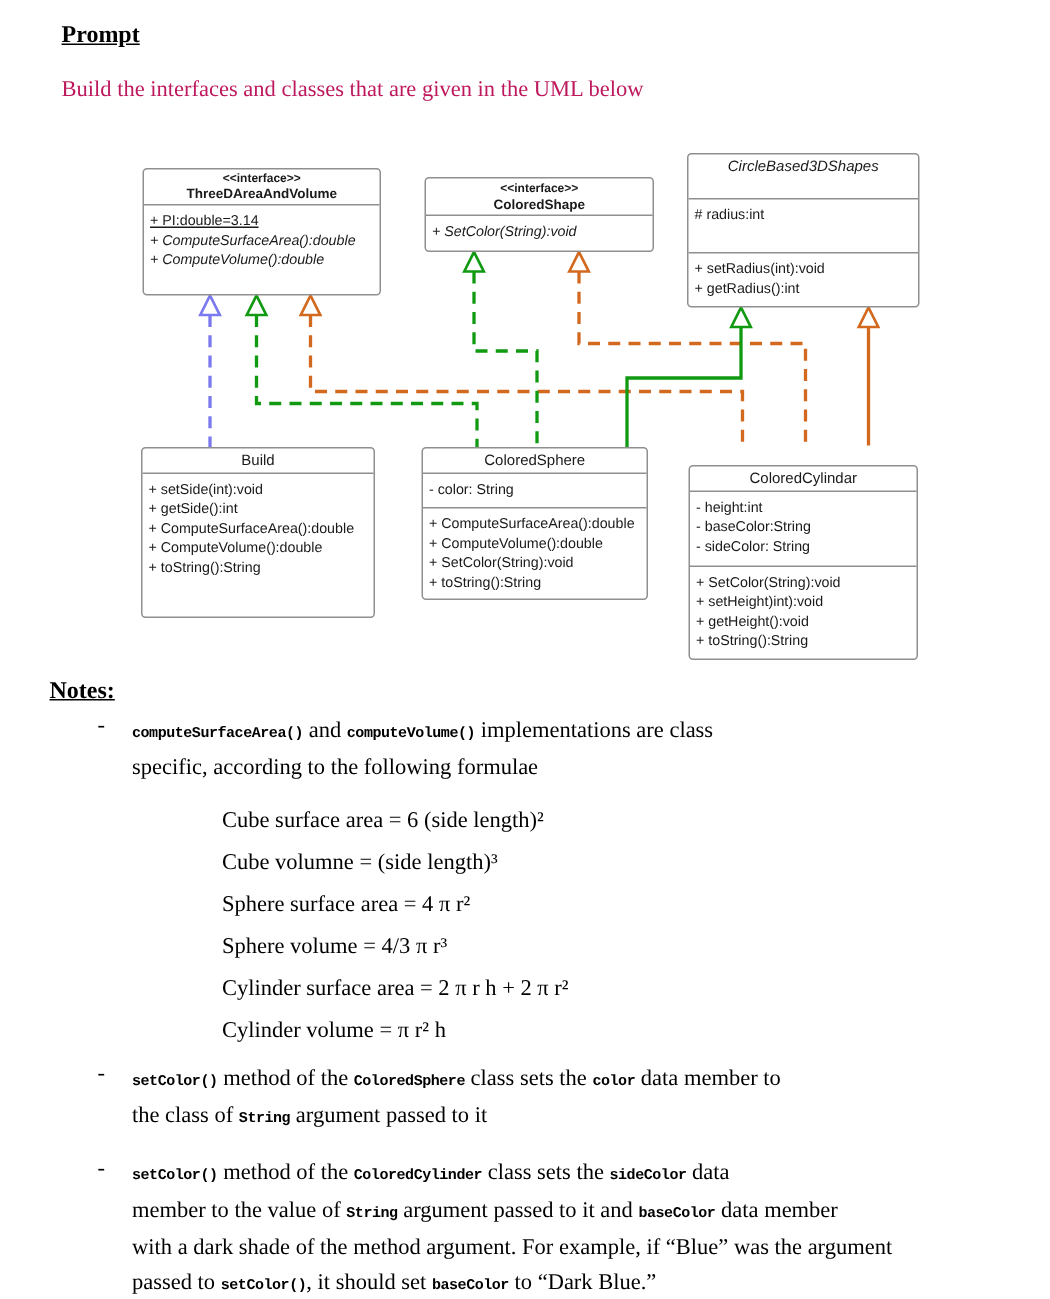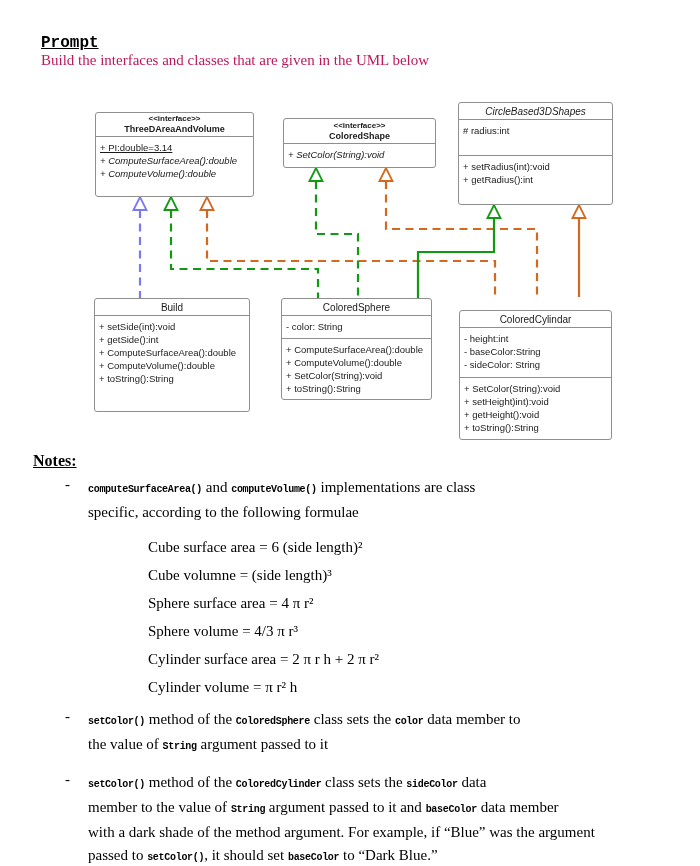--- a/index.html
+++ b/index.html
@@ -51,21 +51,21 @@
     font-size:10px; letter-spacing:-0.3px; }
   .formulas { margin:9px 0 7px 115px; }
   .formula { line-height:28px; font-size:15px; }
   .sp-b2 { margin-top:7px; }
   .sp-b3 { margin-top:13px; }
 </style>
 </head>
 <body>
 
 <div class="page">
-  <h1 class="doc-h1" style="left:41px; top:34px;font-family:Liberation Mono, monospace;">Prompt</h1>
+  <h1 class="doc-h1" style="left:41px; top:15px;">Prompt</h1>
   <p class="intro" style="left:41px; top:52px;">Build the interfaces and classes that are given in the UML below</p>
 
   <div class="diagram">
     <svg id="connector-svg" width="700" height="445" viewBox="0 0 700 445">
         <path d="M 140 210 L 140 298" fill="none" stroke="#7b79ef" stroke-width="2.2" stroke-dasharray="8 5.5"></path>
         <path d="M 133.5 210 L 140 197 L 146.5 210 Z" fill="#ffffff" stroke="#7b79ef" stroke-width="1.8"></path>
         <path d="M 171 210 L 171 269 L 318 269 L 318 298" fill="none" stroke="#119a11" stroke-width="2.2" stroke-dasharray="8 5.5"></path>
         <path d="M 164.5 210 L 171 197 L 177.5 210 Z" fill="#ffffff" stroke="#119a11" stroke-width="1.8"></path>
         <path d="M 207 210 L 207 261 L 495 261 L 495 297" fill="none" stroke="#d2691e" stroke-width="2.2" stroke-dasharray="8 5.5"></path>
         <path d="M 200.5 210 L 207 197 L 213.5 210 Z" fill="#ffffff" stroke="#d2691e" stroke-width="1.8"></path>
@@ -92,21 +92,21 @@
         </div>
         <div class="uml-box" style="left: 283px; top: 118px; width: 153px; height: 50px;">
           <div class="uml-title" style="height: 24px;">
             <div class="uml-stereotype">&lt;&lt;interface&gt;&gt;</div>
             <div class="uml-name">ColoredShape</div>
           </div>
           <div class="uml-comp" style="flex: 1 1 auto;">
             <div class="uml-line italic">+ SetColor(String):void</div>
           </div>
         </div>
-        <div class="uml-box" style="left: 458px; top: 102px; width: 155px; height: 103px;">
+        <div class="uml-box" style="left: 458px; top: 102px; width: 155px; height: 103px; gap: 13px;">
           <div class="uml-title" style="height: 16px;">
             <div class="uml-name abstract">CircleBased3DShapes</div>
           </div>
           <div class="uml-comp" style="flex: 1 1 auto;">
             <div class="uml-line"># radius:int</div>
           </div>
           <div class="uml-comp" style="flex: 1 1 auto;">
             <div class="uml-line">+ setRadius(int):void</div>
             <div class="uml-line">+ getRadius():int</div>
           </div>
@@ -165,20 +165,20 @@
       <div class="formulas">
         <div class="formula">Cube surface area = 6 (side length)²</div>
         <div class="formula">Cube volumne = (side length)³</div>
         <div class="formula">Sphere surface area = 4 π r²</div>
         <div class="formula">Sphere volume = 4/3 π r³</div>
         <div class="formula">Cylinder surface area = 2 π r h + 2 π r²</div>
         <div class="formula">Cylinder volume = π r² h</div>
       </div>
       <div class="bullet sp-b2">
         <span class="dash">-</span>
-        <div class="btext"><span class="code">setColor()</span><span> method of the </span><span class="code">ColoredSphere</span><span> class sets the </span><span class="code">color</span><span> data member to</span><br><span>the value of </span><span class="code">String</span><span> argument passed to it</span></div>
+        <div class="btext"><span class="code">setColor()</span><span> method of the </span><span class="code">ColoredSphere</span><span> class sets the </span><span class="code">color</span><span> data member to</span><br><span>the class of </span><span class="code">String</span><span> argument passed to it</span></div>
       </div>
       <div class="bullet sp-b3">
         <span class="dash">-</span>
         <div class="btext"><span class="code">setColor()</span><span> method of the </span><span class="code">ColoredCylinder</span><span> class sets the </span><span class="code">sideColor</span><span> data</span><br><span>member to the value of </span><span class="code">String</span><span> argument passed to it and </span><span class="code">baseColor</span><span> data member</span><br><span>with a dark shade of the method argument. For example, if “Blue” was the argument</span><br><span>passed to </span><span class="code">setColor()</span><span>, it should set </span><span class="code">baseColor</span><span> to “Dark Blue.”</span></div>
       </div>
     </div>
 </div>
 
 </body></html>

